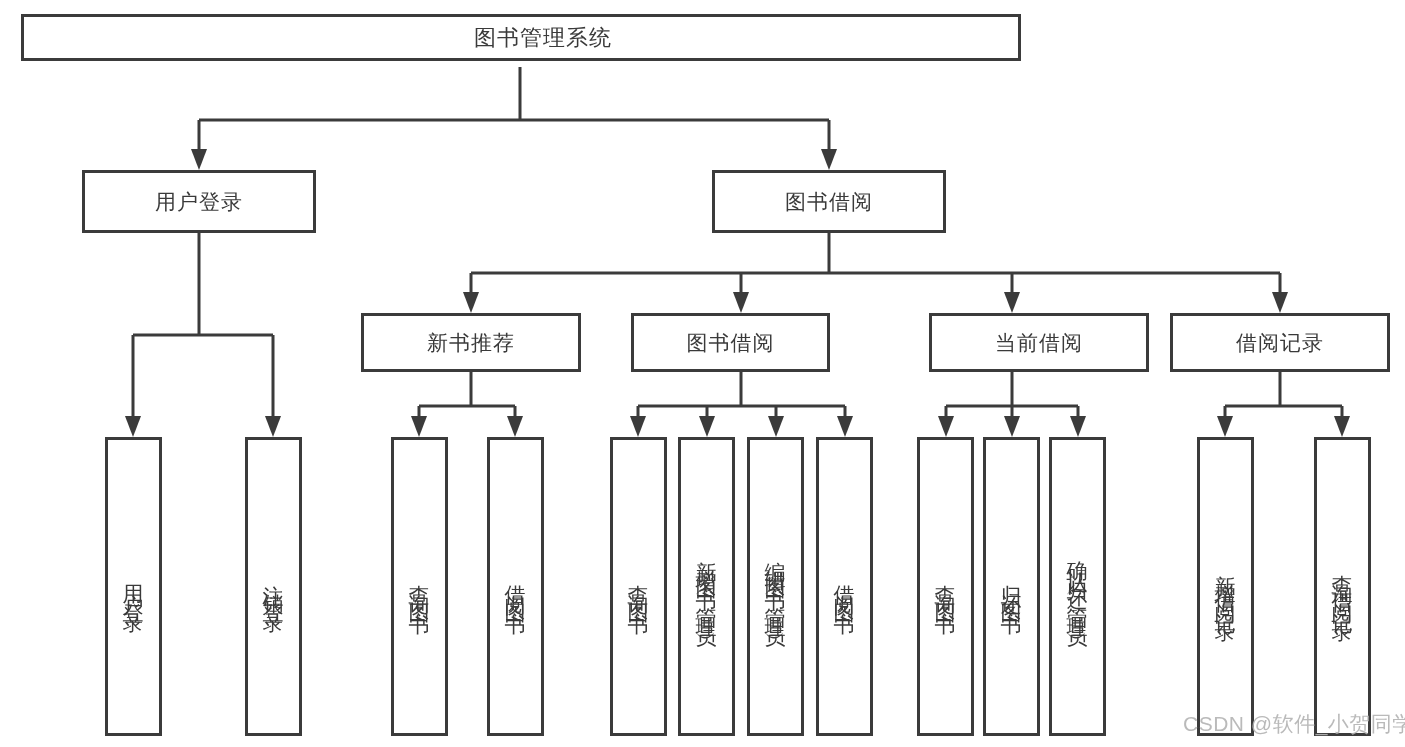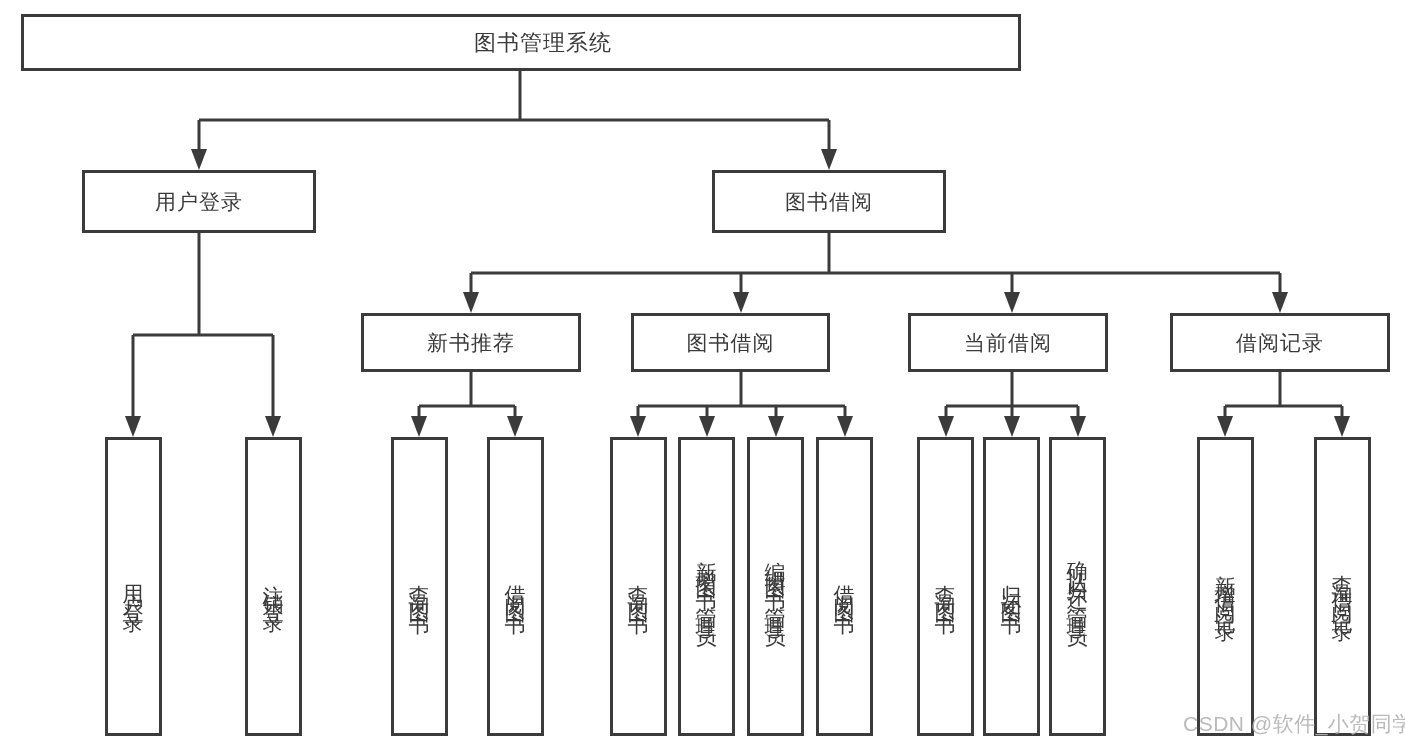--- a/index.html
+++ b/index.html
@@ -104,28 +104,28 @@
     <path class="line" d="M1012 372 V406 M946 406 H1078 M946 406 V417 M1012 406 V417 M1078 406 V417"></path>
     <path class="arrow" d="M938 416 H954 L946 437 Z"></path>
     <path class="arrow" d="M1004 416 H1020 L1012 437 Z"></path>
     <path class="arrow" d="M1070 416 H1086 L1078 437 Z"></path>
 
     <path class="line" d="M1280 372 V406 M1225 406 H1342 M1225 406 V417 M1342 406 V417"></path>
     <path class="arrow" d="M1217 416 H1233 L1225 437 Z"></path>
     <path class="arrow" d="M1334 416 H1350 L1342 437 Z"></path>
   </svg>
 
-  <div class="box h title" style="left:21px; top:14px; width:1000px; height:57px;padding-left:44px;">图书管理系统</div>
+  <div class="box h title" style="left:21px; top:14px; width:1000px; height:47px;padding-left:44px;">图书管理系统</div>
 
   <div class="box h" style="left:82px; top:170px; width:234px; height:63px;">用户登录</div>
   <div class="box h" style="left:712px; top:170px; width:234px; height:63px;">图书借阅</div>
 
   <div class="box h" style="left:361px; top:313px; width:220px; height:59px;">新书推荐</div>
   <div class="box h" style="left:631px; top:313px; width:199px; height:59px;">图书借阅</div>
-  <div class="box h" style="left:908px; top:313px; width:200px; height:59px;">当前借阅</div>
+  <div class="box h" style="left:929px; top:313px; width:220px; height:59px;">当前借阅</div>
   <div class="box h" style="left:1170px; top:313px; width:220px; height:59px;">借阅记录</div>
 
   <div class="box v" style="left:105px; top:437px; width:57px; height:299px;">
     <span class="vtext">用户登录</span>
   </div>
   <div class="box v" style="left:245px; top:437px; width:57px; height:299px;">
     <span class="vtext">注销登录</span>
   </div>
 
   <div class="box v" style="left:391px; top:437px; width:57px; height:299px;">

